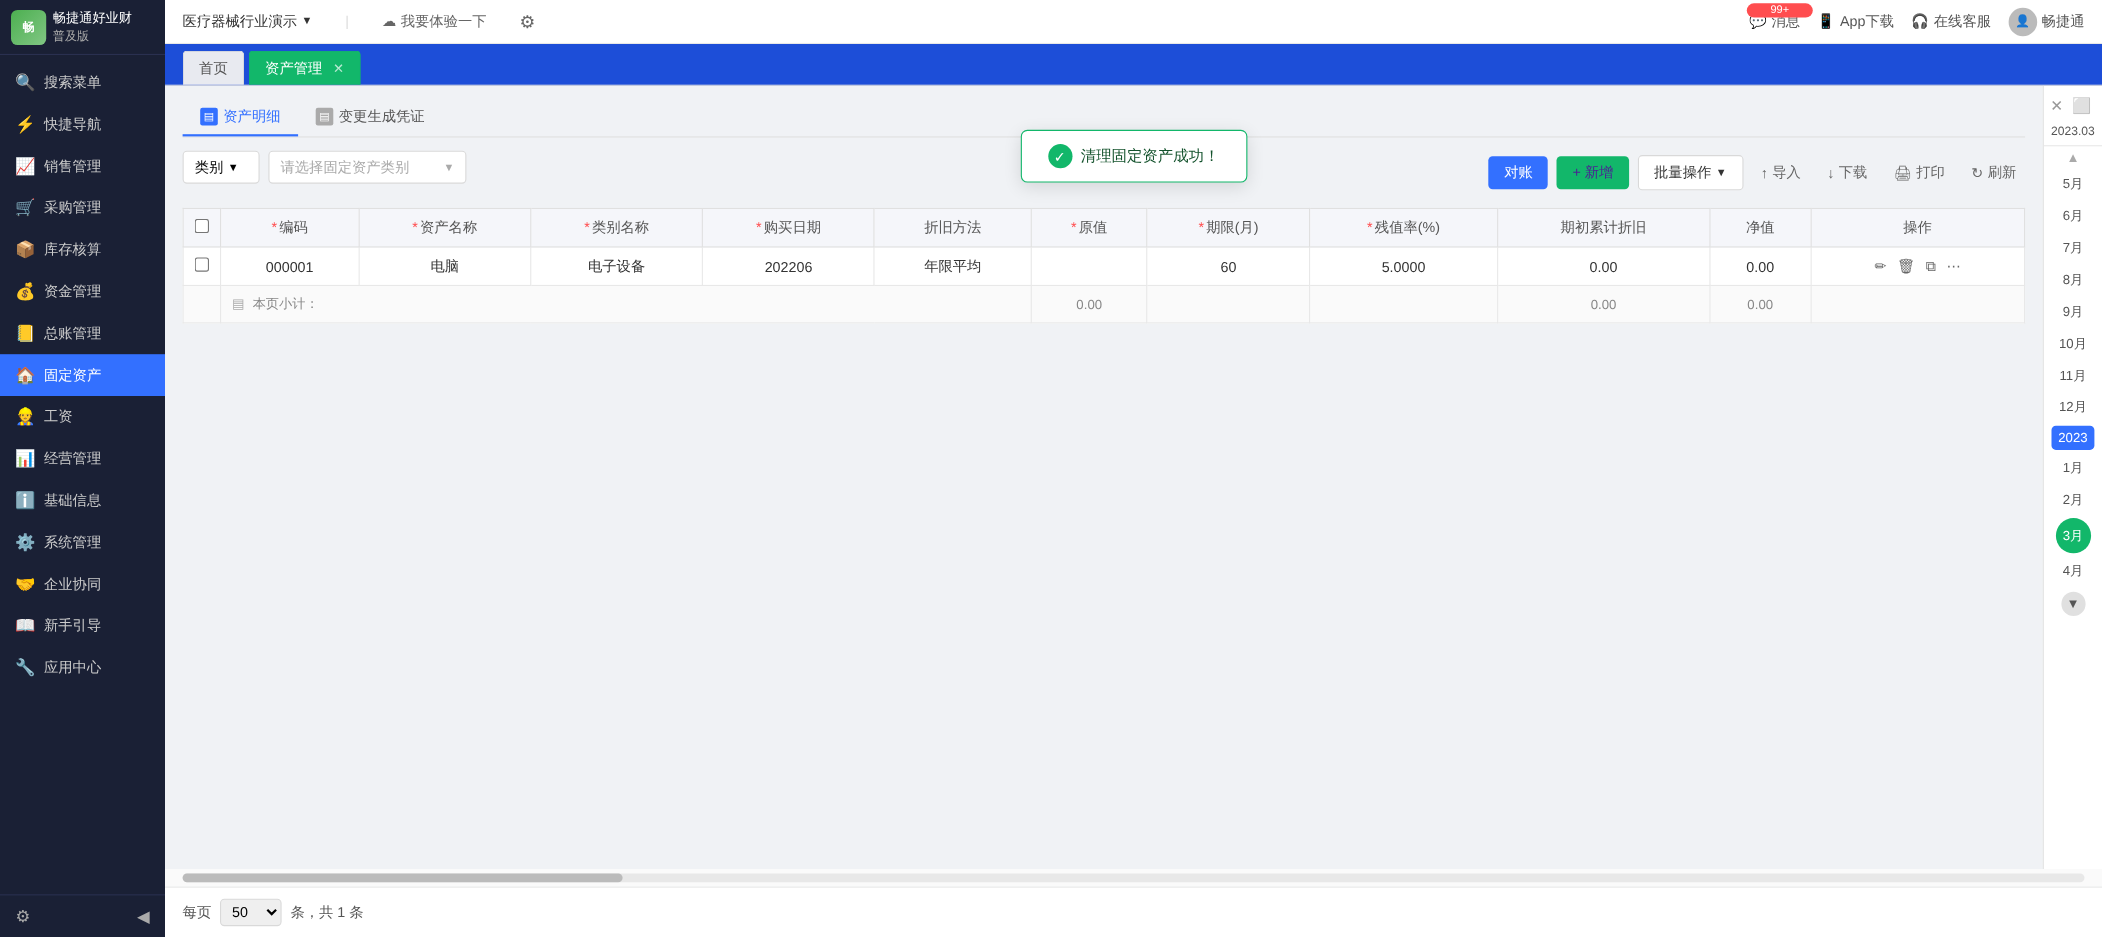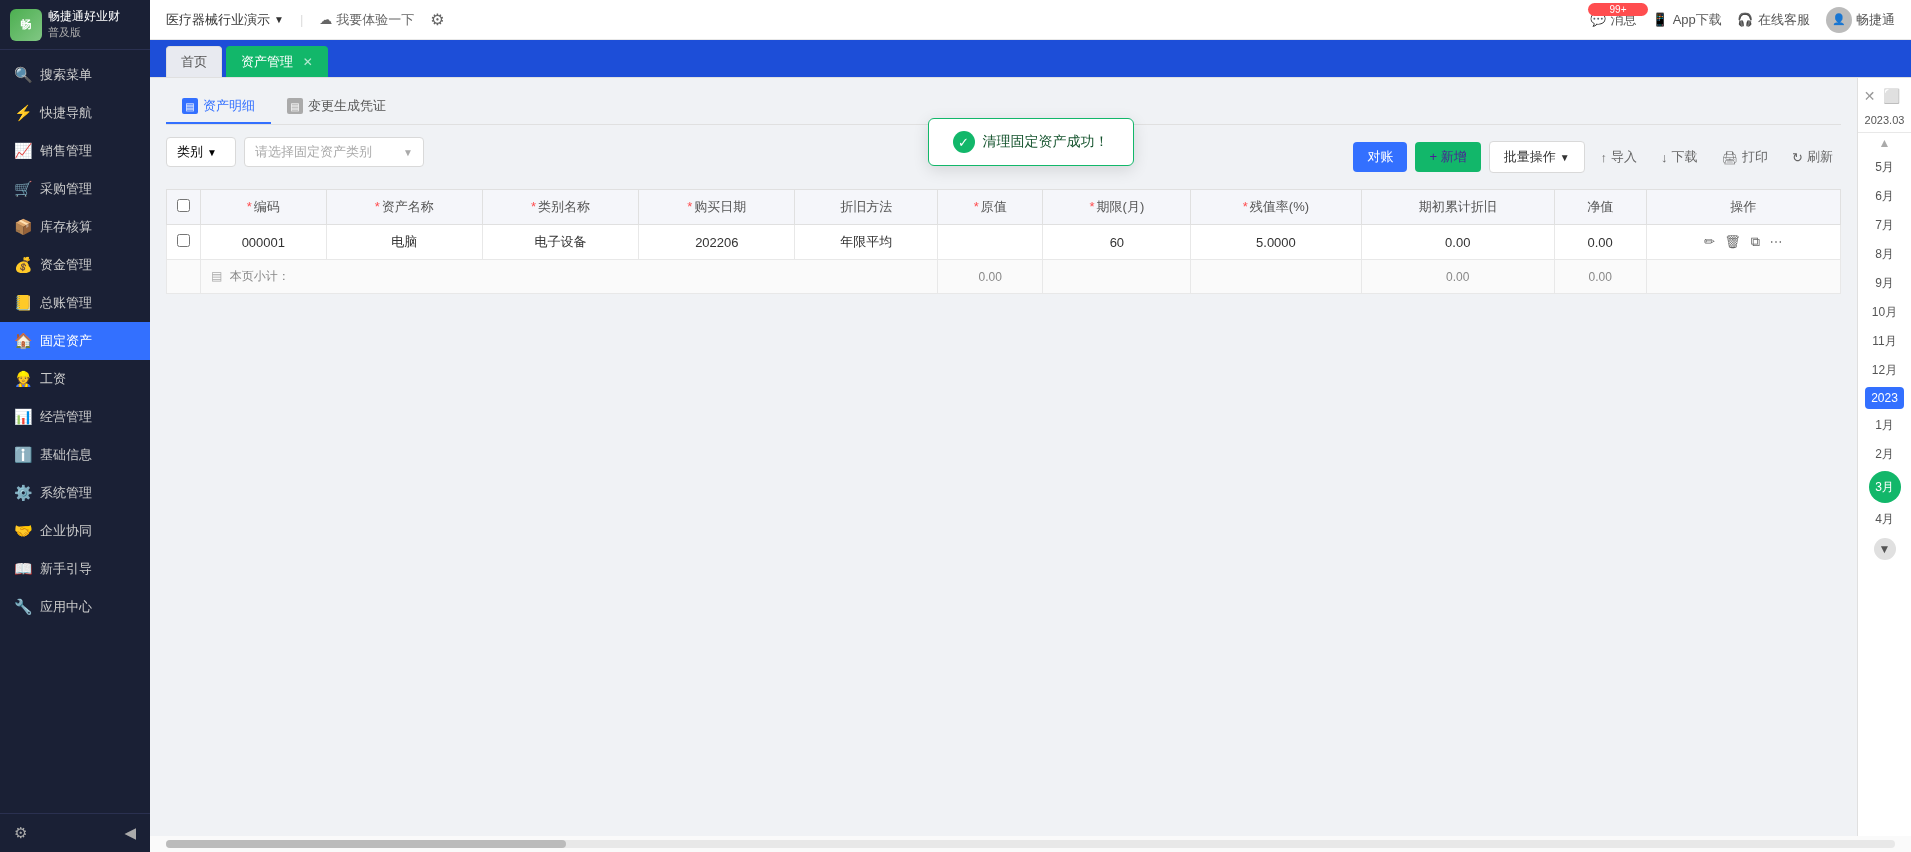--- a/index.html
+++ b/index.html
@@ -60,21 +60,21 @@
     }
 
     
     .topbar {
       background: #fff;
       height: 40px;
       display: flex;
       align-items: center;
       padding: 0 16px;
       border-bottom: 1px solid #e8e8e8;
-      gap: 10px;
+      gap: 24px;
     }
     .topbar-company {
       display: flex; align-items: center; gap: 4px;
       font-size: 13px; color: #333; cursor: pointer;
     }
     .topbar-sep { color: #ddd; margin: 0 6px; }
     .topbar-experience {
       display: flex; align-items: center; gap: 4px;
       font-size: 13px; color: #666; cursor: pointer;
     }
@@ -700,13 +700,23 @@
       <div class="right-panel-scroll-down-circle">▼</div>
     </div>
   </div>
 
   <div class="scroll-bar-wrap">
     <div class="scroll-bar-track">
       <div class="scroll-bar-thumb"></div>
     </div>
   </div>
 
+  <div class="pagination-bar">
+    <span>每页</span>
+    <select class="pagination-select">
+      <option value="50">50</option>
+      <option value="10">10</option>
+      <option value="20">20</option>
+      <option value="100">100</option>
+    </select>
+    <span>条，共 1 条</span>
+  </div>
 </div>
 
 </body></html>

